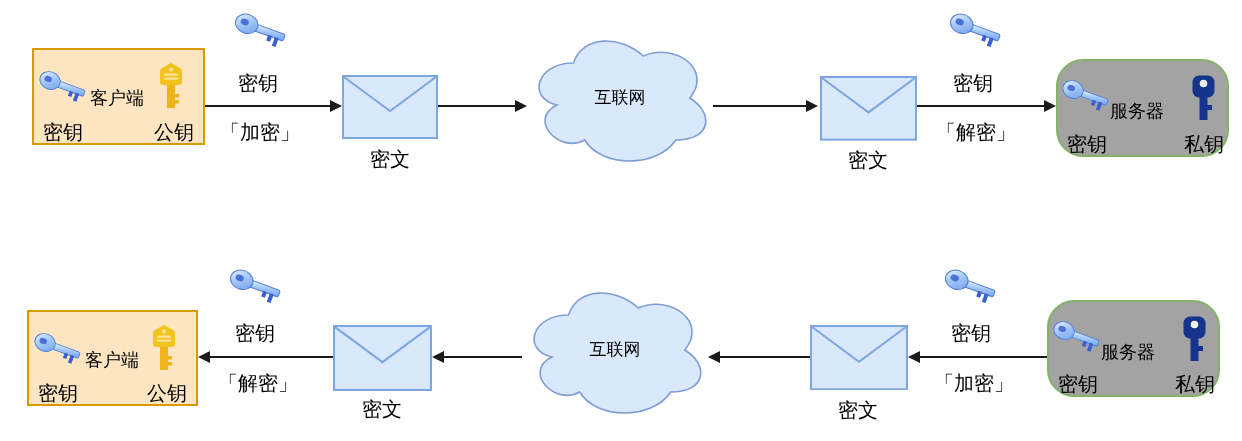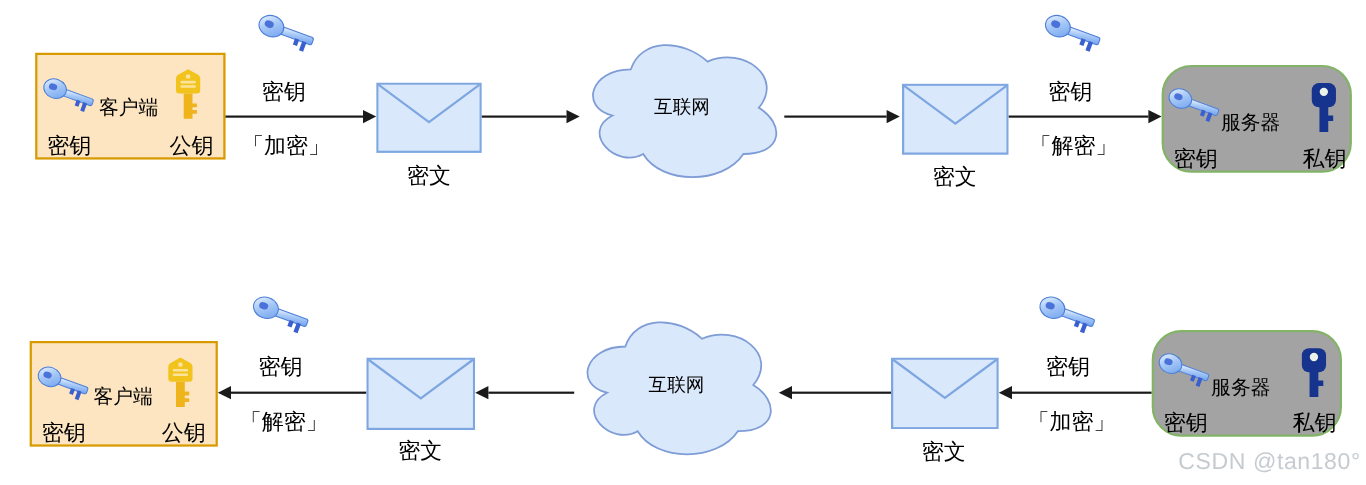--- a/index.html
+++ b/index.html
@@ -246,15 +246,14 @@
       <svg viewBox="0 0 25 48">
         <rect x="1.5" y="1.5" width="22" height="22" rx="6.5" fill="#16338E"></rect>
         <circle cx="12.5" cy="9.5" r="3.8" fill="#EAF2E9"></circle>
         <path d="M8.5 23 L16.5 23 L16.5 31 L21 31 L21 36 L16.5 36 L16.5 46 L8.5 46 Z" fill="#16338E"></path>
       </svg>
     </span>
     <span class="lbl" style="left:9px;top:69px">密钥</span>
     <span class="lbl" style="left:126px;top:69px">私钥</span>
   </div>
 
-  <span class="watermark">CSDN @tan180°</span>
 
 </div>
 
 </body></html>

